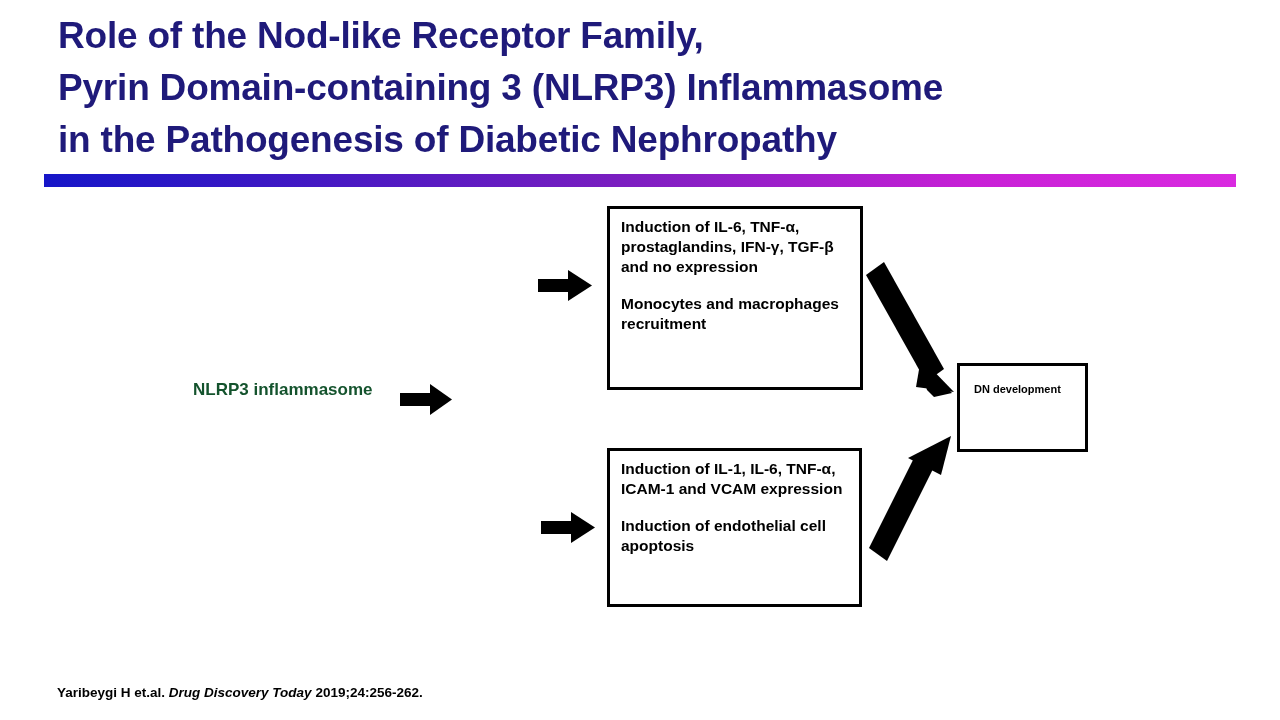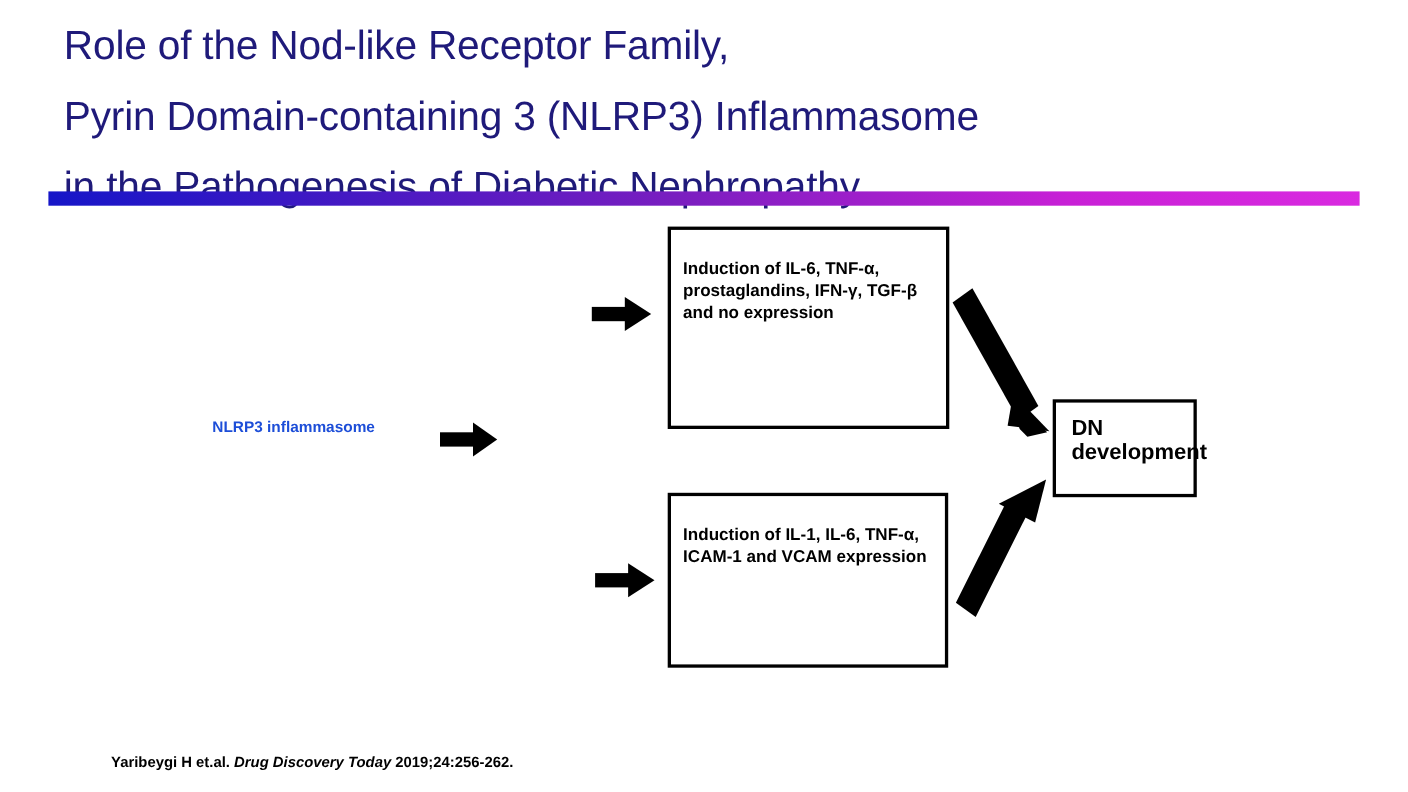--- a/index.html
+++ b/index.html
@@ -16,22 +16,22 @@
   }
 
   
   #slide-title {
     position: absolute;
     left: 58px;
     top: 10px;
     width: 1180px;
     color: #1f1a7a;
     font-size: 37px;
-    line-height: 64px;
-    font-weight: normal;
+    line-height: 52px;
+    font-weight: bold;
     letter-spacing: -0.2px;
     white-space: pre-line;
   }
 
   
   #title-rule {
     position: absolute;
     left: 44px;
     top: 174px;
     width: 1192px;
@@ -60,21 +60,21 @@
   }
 
   .node-center {
     display: flex;
     align-items: center;
     justify-content: center;
     text-align: center;
   }
 
   .node-text {
-    padding: 26px 10px 9px 11px;
+    padding: 8px 10px 9px 11px;
   }
 
   .node-text p {
     margin: 0;
   }
   .node-text p + p {
     margin-top: 17px;
   }
 
   
@@ -106,35 +106,35 @@
     top: 258px;
     width: 255px;
     height: 159px;
   }
 
   #box-dn {
     left: 957px;
     top: 173px;
     width: 131px;
     height: 89px;
-    font-size: 20px;
+    font-size: 11px;
     line-height: 22px;
   }
   #box-dn .node-text {
     padding: 12px 0 0 14px;
   }
 
   
   #label-nlrp3 {
     position: absolute;
     left: 193px;
     top: 190px;
-    font-size: 14px;
-    font-weight: bold;
-    color: #1d4ed8;
+    font-size: 17px;
+    font-weight: bold;
+    color: #14532d;
     white-space: nowrap;
   }
 
   
   #arrow-layer {
     position: absolute;
     left: 0;
     top: 0;
     width: 1280px;
     height: 450px;
@@ -142,21 +142,20 @@
   }
 
   
   #citation {
     position: absolute;
     left: 57px;
     top: 685px;
     font-size: 13.5px;
     font-weight: bold;
     color: #000000;
-    margin-left: 44px;
   }
   #citation .italic {
     font-style: italic;
   }
 </style>
 </head>
 <body>
 
 <div id="slide-title">Role of the Nod-like Receptor Family,
 Pyrin Domain-containing 3 (NLRP3) Inflammasome
@@ -195,26 +194,28 @@
     </g>
   </svg>
 
   <div id="label-nlrp3">NLRP3 inflammasome</div>
 
 
 
   <div class="node-box" id="box-upper-effects">
     <div class="node-text">
       <p>Induction of IL-6, TNF-α, prostaglandins, IFN-γ, TGF-β and no expression</p>
+      <p>Monocytes and macrophages recruitment</p>
     </div>
   </div>
 
   <div class="node-box" id="box-lower-effects">
     <div class="node-text">
       <p>Induction of IL-1, IL-6, TNF-α, ICAM-1 and VCAM expression</p>
+      <p>Induction of endothelial cell apoptosis</p>
     </div>
   </div>
 
   <div class="node-box" id="box-dn">
     <div class="node-text">
       <p>DN development</p>
     </div>
   </div>
 
 </div>

